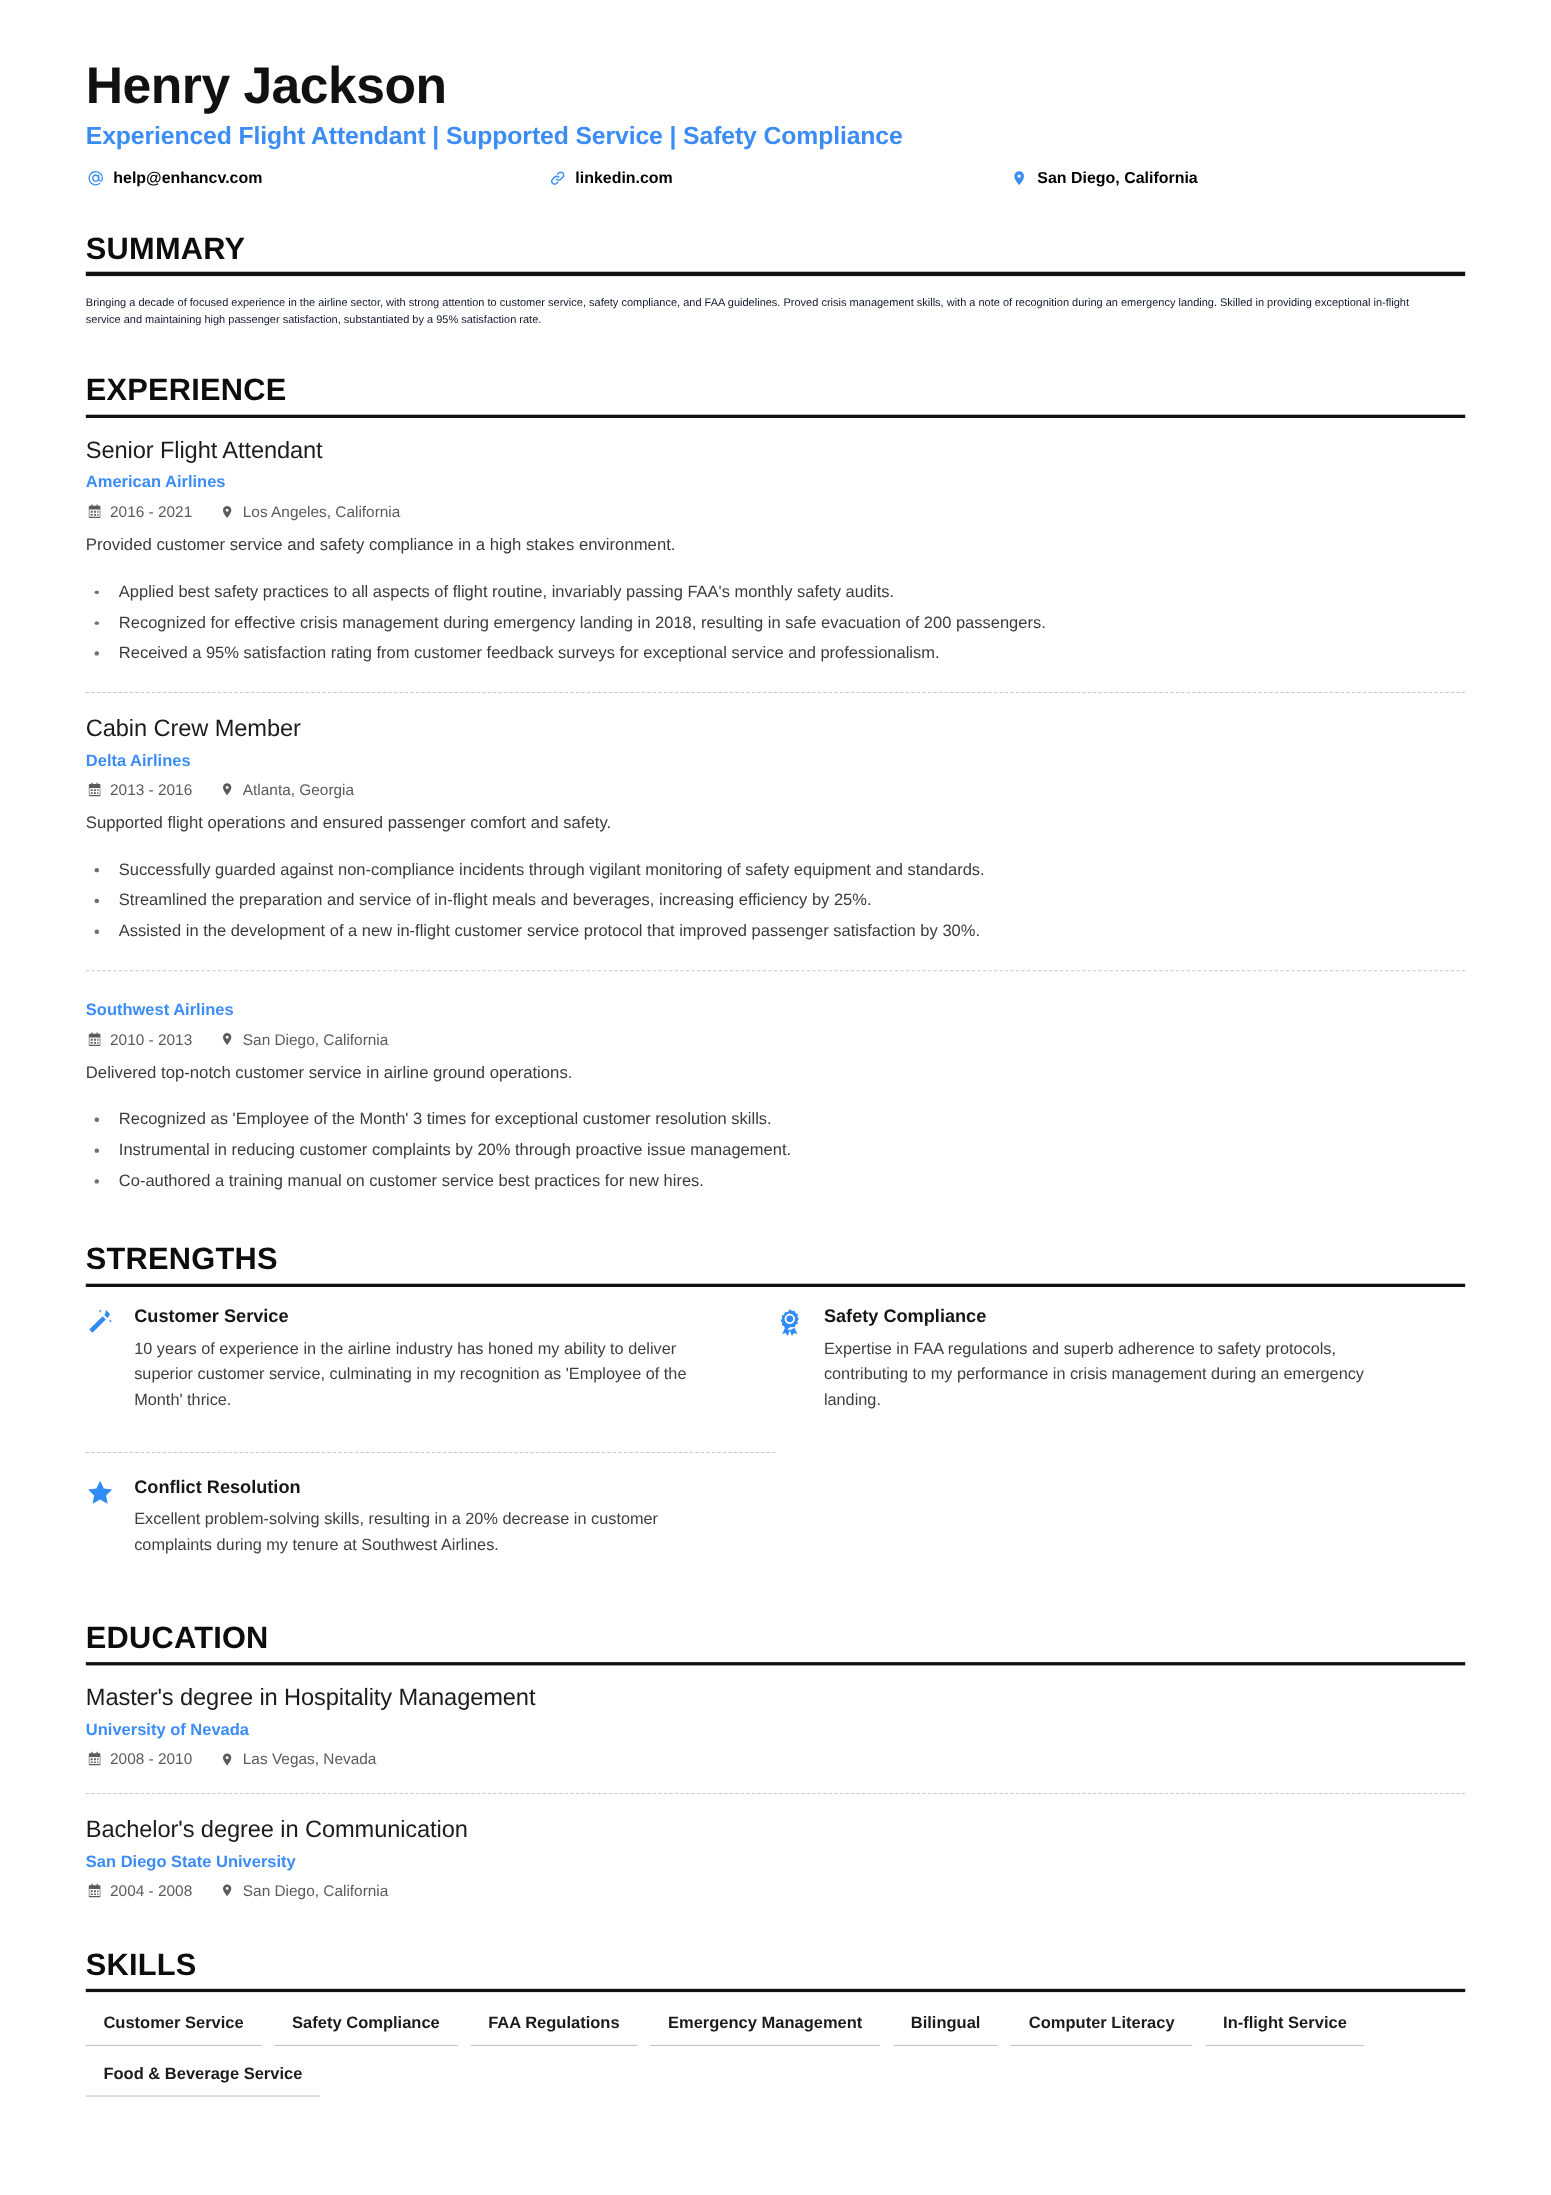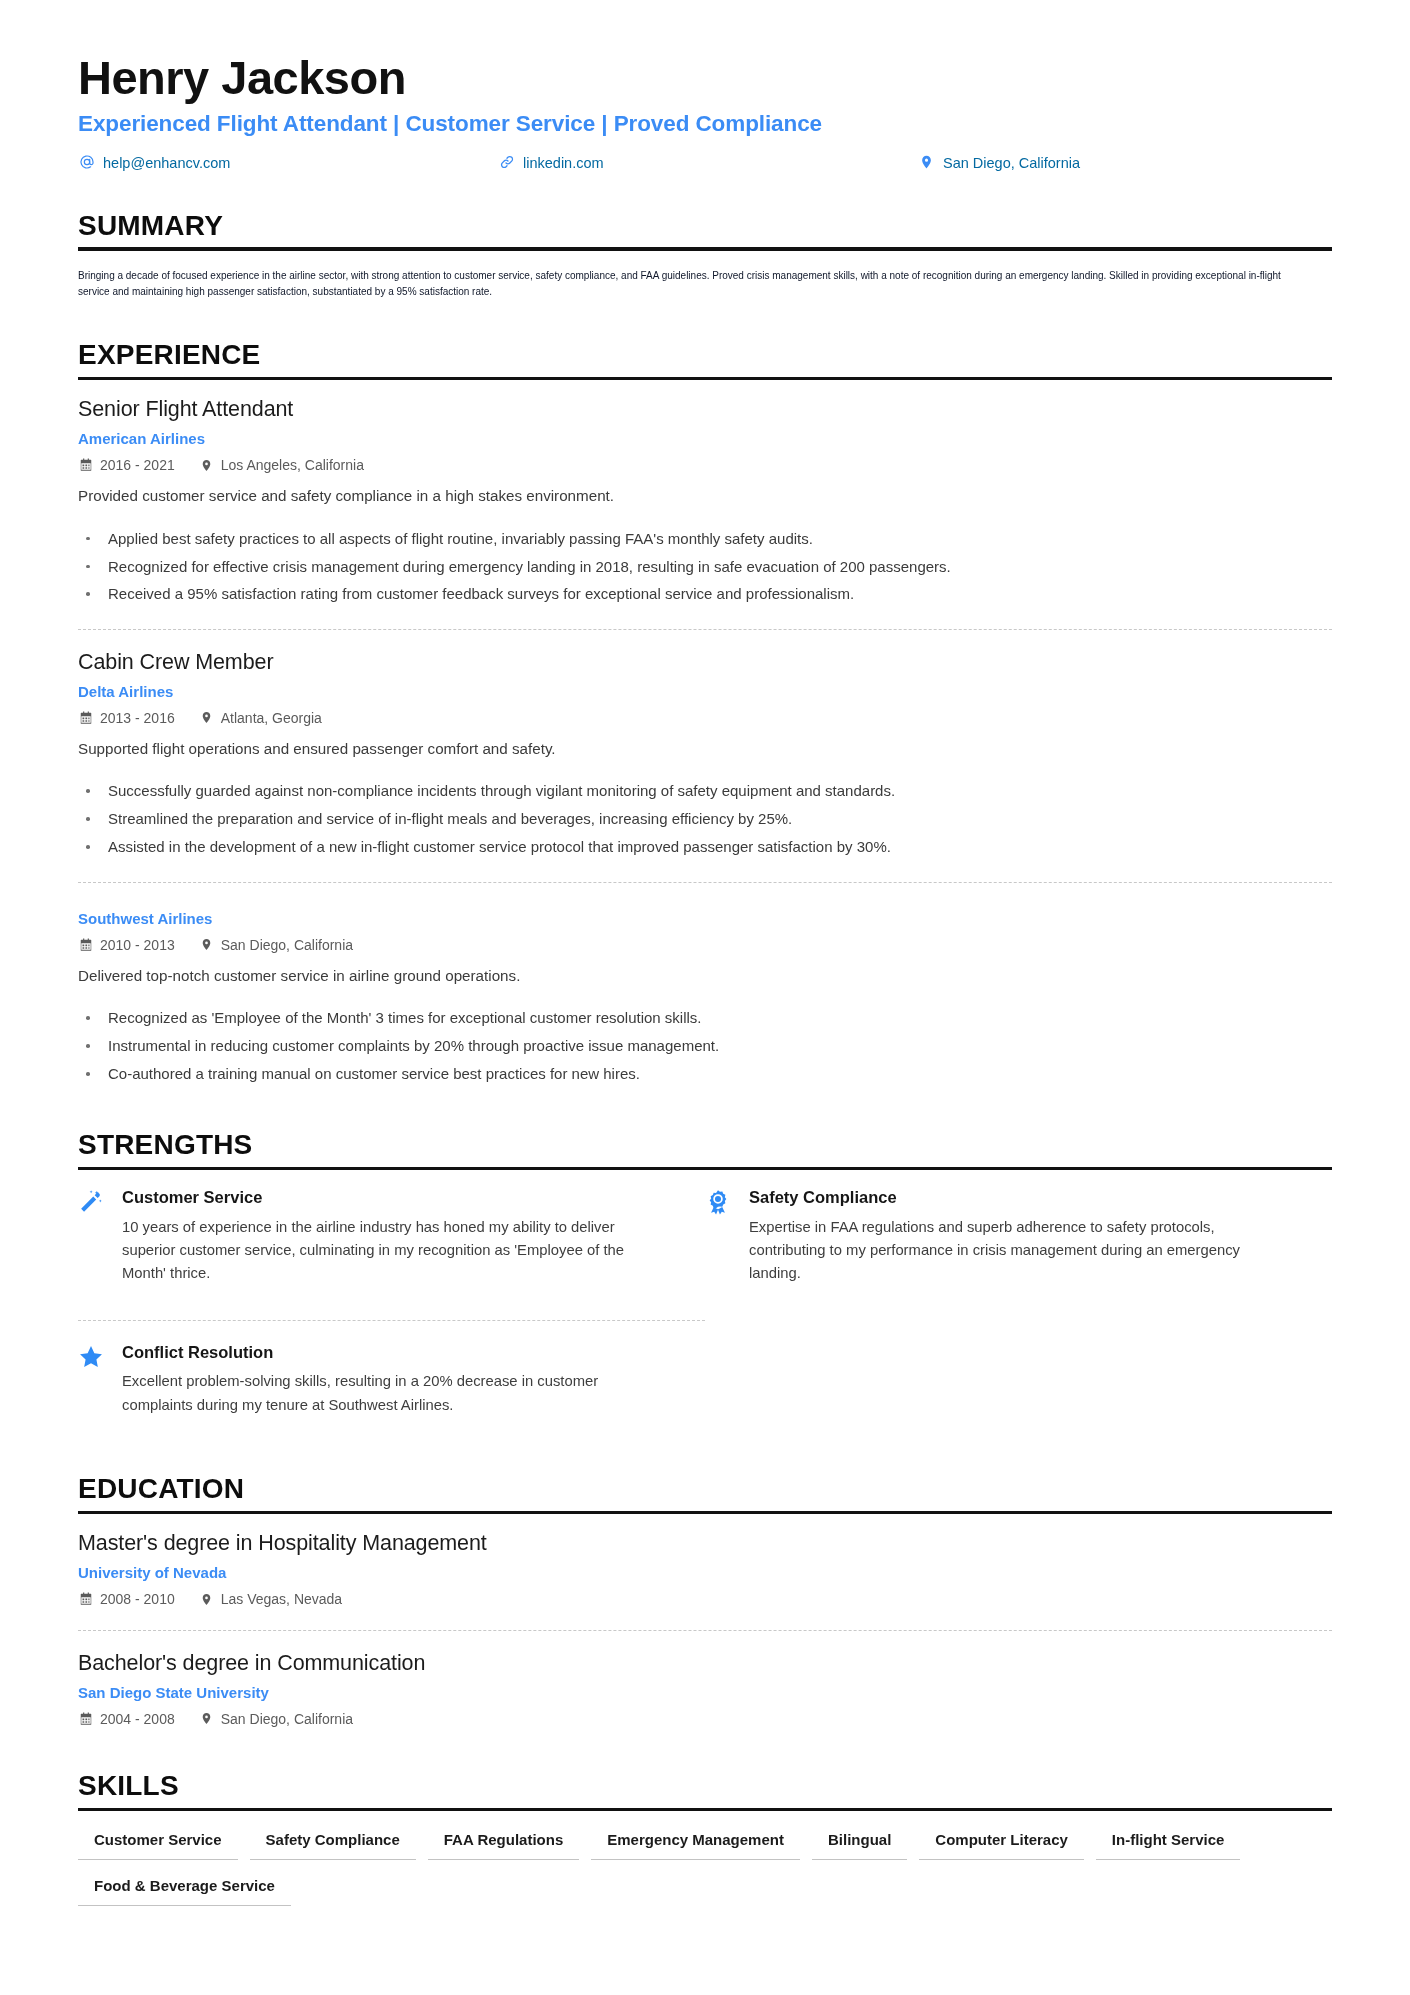--- a/index.html
+++ b/index.html
@@ -37,24 +37,24 @@
     color: #3b8cf5;
     letter-spacing: -0.1px;
   }
   .contact-row {
     margin-top: 17px;
     display: flex;
     align-items: center;
   }
   .contact-item {
     display: flex;
-    align-items: flex-end;
+    align-items: flex-start;
     font-size: 14.5px;
-    font-weight: 400;
-    color: #0369a1;
+    font-weight: 700;
+    color: #000000;
   }
   .contact-item .ci-icon {
     display: inline-flex;
     align-items: center;
     justify-content: center;
     width: 17px;
     height: 17px;
     margin-right: 8px;
     flex: none;
   }
@@ -207,21 +207,21 @@
     white-space: nowrap;
   }
 </style>
 </head>
 <body>
 
 <div class="page">
 
   <div>
     <h1 class="name">Henry Jackson</h1>
-    <div class="headline">Experienced Flight Attendant | Customer Service | Proved Compliance</div>
+    <div class="headline">Experienced Flight Attendant | Supported Service | Safety Compliance</div>
 
     <div class="contact-row">
 
       <div class="contact-item c-email">
         <span class="ci-icon">
           <svg width="16" height="16" viewBox="0 0 24 24" fill="none" stroke="#3b8cf5" stroke-width="1.8">
             <circle cx="12" cy="12" r="4"></circle>
             <path d="M16 8v5.5a2.5 2.5 0 0 0 5 0V12a9 9 0 1 0-3.6 7.2" stroke-linecap="round"></path>
           </svg>
         </span>

